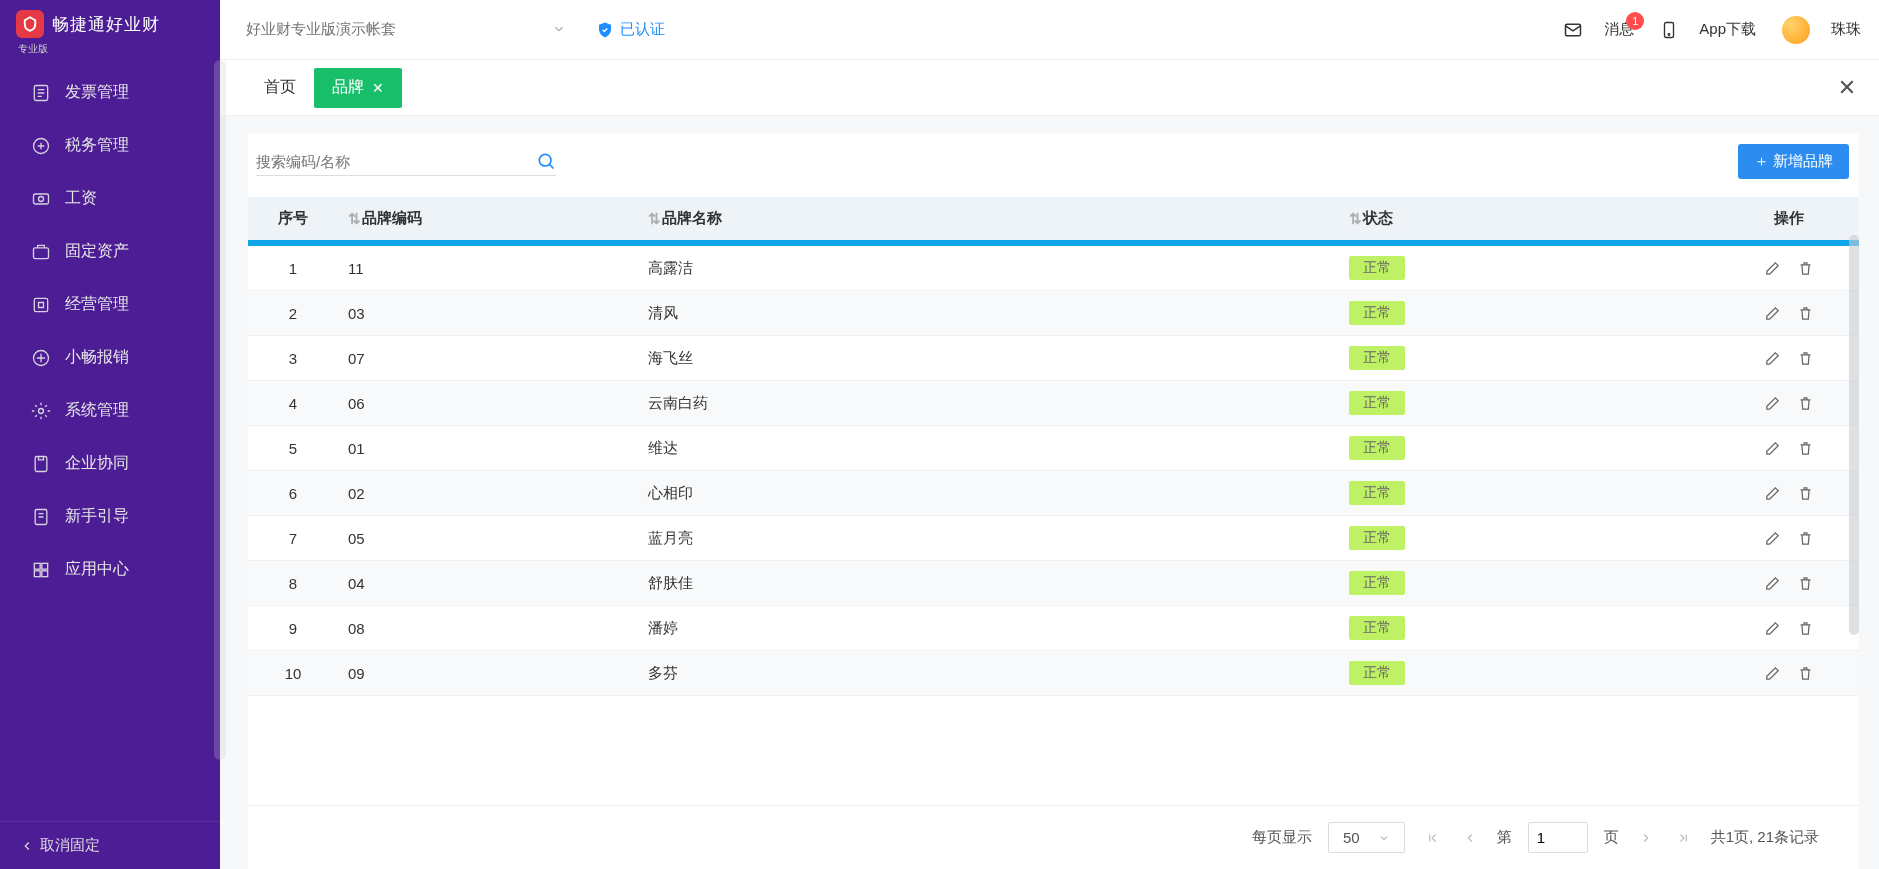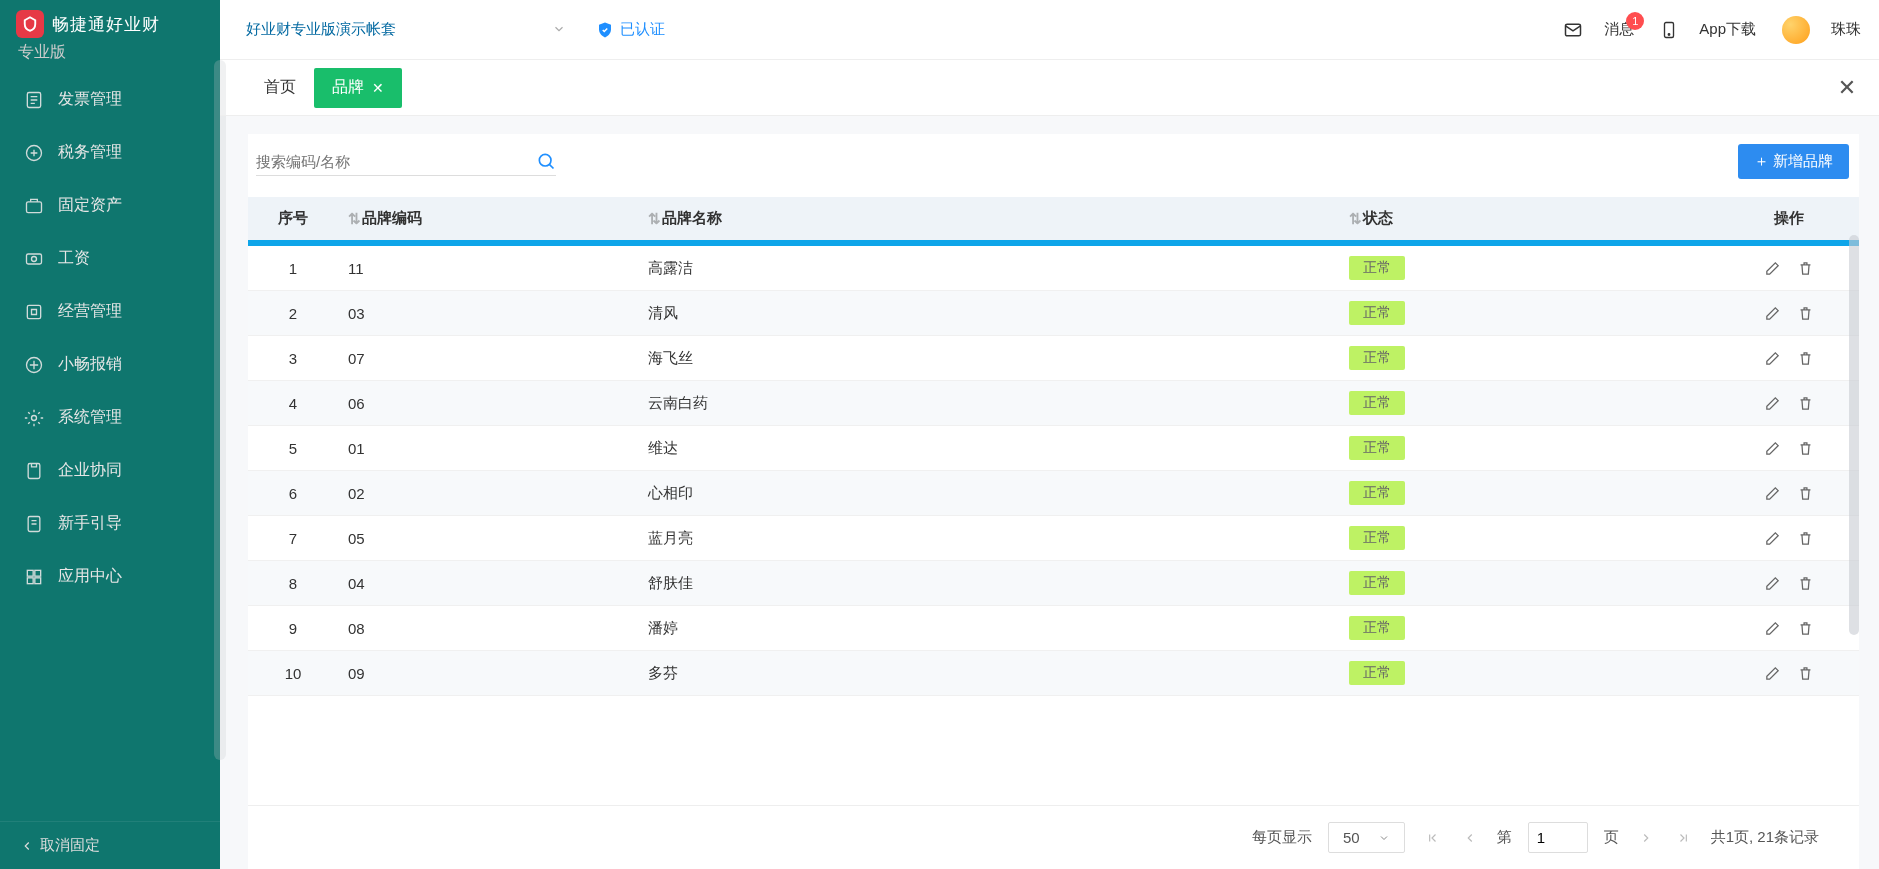--- a/index.html
+++ b/index.html
@@ -1,37 +1,37 @@
 <!DOCTYPE html>
 <html><head>
 <meta charset="utf-8">
 <style>
 * { margin: 0; padding: 0; box-sizing: border-box; }
 body { font-family: "Microsoft YaHei", -apple-system, sans-serif; font-size: 14px; color: #333; background: #f5f5f5; overflow: hidden; }
 .app { display: flex; height: 869px; width: 1879px; position: relative; }
 
 
-.sidebar { width: 220px; background: #0f766e; color: #fff; display: flex; flex-direction: column; flex-shrink: 0; }
+.sidebar { width: 220px; background: #4c1d95; color: #fff; display: flex; flex-direction: column; flex-shrink: 0; }
 .logo { padding: 10px 16px 4px; display: flex; align-items: center; gap: 8px; }
 .logo-icon { width: 28px; height: 28px; background: #e63946; border-radius: 6px; display: flex; align-items: center; justify-content: center; }
 .logo-text { font-size: 17px; font-weight: 500; letter-spacing: 1px; }
-.edition { font-size: 16px; padding: 0 18px 10px; color: #ccc; }
-.nav { flex: 1; overflow-y: auto; }
+.edition { font-size: 10px; padding: 0 18px 10px; color: #ccc; }
+.nav { flex: 1; overflow-y: auto; padding-left: 7px; }
 .nav-item { display: flex; align-items: center; gap: 14px; padding: 16px 24px; cursor: pointer; font-size: 16px; color: #e6e6e6; }
 .nav-item.active { background: #1f8fff; color: #fff; }
 .nav-icon { width: 20px; height: 20px; display: flex; align-items: center; justify-content: center; opacity: 0.9; }
 .sidebar-footer { padding: 14px 20px; border-top: 1px solid rgba(255,255,255,0.08); display: flex; align-items: center; gap: 6px; cursor: pointer; font-size: 15px; color: #ddd; }
 .scroll-thumb { position:absolute; left:214px; top:60px; width:12px; height:700px; background:#c2c6cc; border-radius:6px; opacity:0.25; }
 
 
 .main { flex: 1; display: flex; flex-direction: column; background: #fff; min-width: 0; }
 
 
 .topbar { height: 60px; display: flex; align-items: center; padding: 0 10px 0 26px; border-bottom: 1px solid #eee; gap: 30px; }
-.account-select { display: flex; align-items: center; gap: 6px; color: #0369a1; font-size: 15px; cursor: pointer; min-width: 320px; justify-content: space-between; border-bottom:1px solid transparent;text-align:center;}
+.account-select { display: flex; align-items: center; gap: 6px; color: #737373; font-size: 15px; cursor: pointer; min-width: 320px; justify-content: space-between; border-bottom:1px solid transparent;text-align:center;}
 .badge-verified { display: flex; align-items: center; gap: 6px; color: #1f8fff; font-size: 15px; font-weight: 500; }
 .badge-verified .shield { width:18px; height:20px; }
 .topbar-spacer { flex: 1; }
 .topbar-actions { display: flex; align-items: center; gap: 26px; padding-right: 8px; }
 .tb-item { display: flex; align-items: center; gap: 21px; cursor: pointer; font-size: 15px; position: relative; }
 .red-dot { position: absolute; top: -8px; right: -10px; background: #ff4d4f; color: #fff; font-size: 11px; min-width: 18px; height: 18px; border-radius: 9px; display: flex; align-items: center; justify-content: center; padding: 0 4px; }
 .avatar { width: 28px; height: 28px; border-radius: 50%; background: radial-gradient(circle at 30% 30%, #ffd36b, #ff9f1a); }
 
 
 .tabs { height: 56px; display: flex; align-items: center; padding: 0 26px; border-bottom: 1px solid #eee; position: relative;}
@@ -107,34 +107,34 @@
             <svg width="20" height="20" viewBox="0 0 24 24" fill="none" stroke="currentColor" stroke-width="1.6">
               <circle cx="12" cy="12" r="9"></circle>
               <path d="M8 12h8M12 8v8"></path>
             </svg>
           </span>
           <span>税务管理</span>
         </div>
         <div class="nav-item">
           <span class="nav-icon">
             <svg width="20" height="20" viewBox="0 0 24 24" fill="none" stroke="currentColor" stroke-width="1.6">
+              <rect x="3" y="6" width="18" height="12" rx="2"></rect>
+              <circle cx="12" cy="12" r="3"></circle>
+            </svg>
+          </span>
+          <span>工资</span>
+        </div>
+        <div class="nav-item">
+          <span class="nav-icon">
+            <svg width="20" height="20" viewBox="0 0 24 24" fill="none" stroke="currentColor" stroke-width="1.6">
               <rect x="3" y="7" width="18" height="13" rx="2"></rect>
               <path d="M8 7V4h8v3"></path>
             </svg>
           </span>
           <span>固定资产</span>
-        </div>
-        <div class="nav-item">
-          <span class="nav-icon">
-            <svg width="20" height="20" viewBox="0 0 24 24" fill="none" stroke="currentColor" stroke-width="1.6">
-              <rect x="3" y="6" width="18" height="12" rx="2"></rect>
-              <circle cx="12" cy="12" r="3"></circle>
-            </svg>
-          </span>
-          <span>工资</span>
         </div>
         <div class="nav-item">
           <span class="nav-icon">
             <svg width="20" height="20" viewBox="0 0 24 24" fill="none" stroke="currentColor" stroke-width="1.6">
               <rect x="4" y="4" width="16" height="16" rx="2"></rect>
               <path d="M9 9h6v6H9z"></path>
             </svg>
           </span>
           <span>经营管理</span>
         </div>

